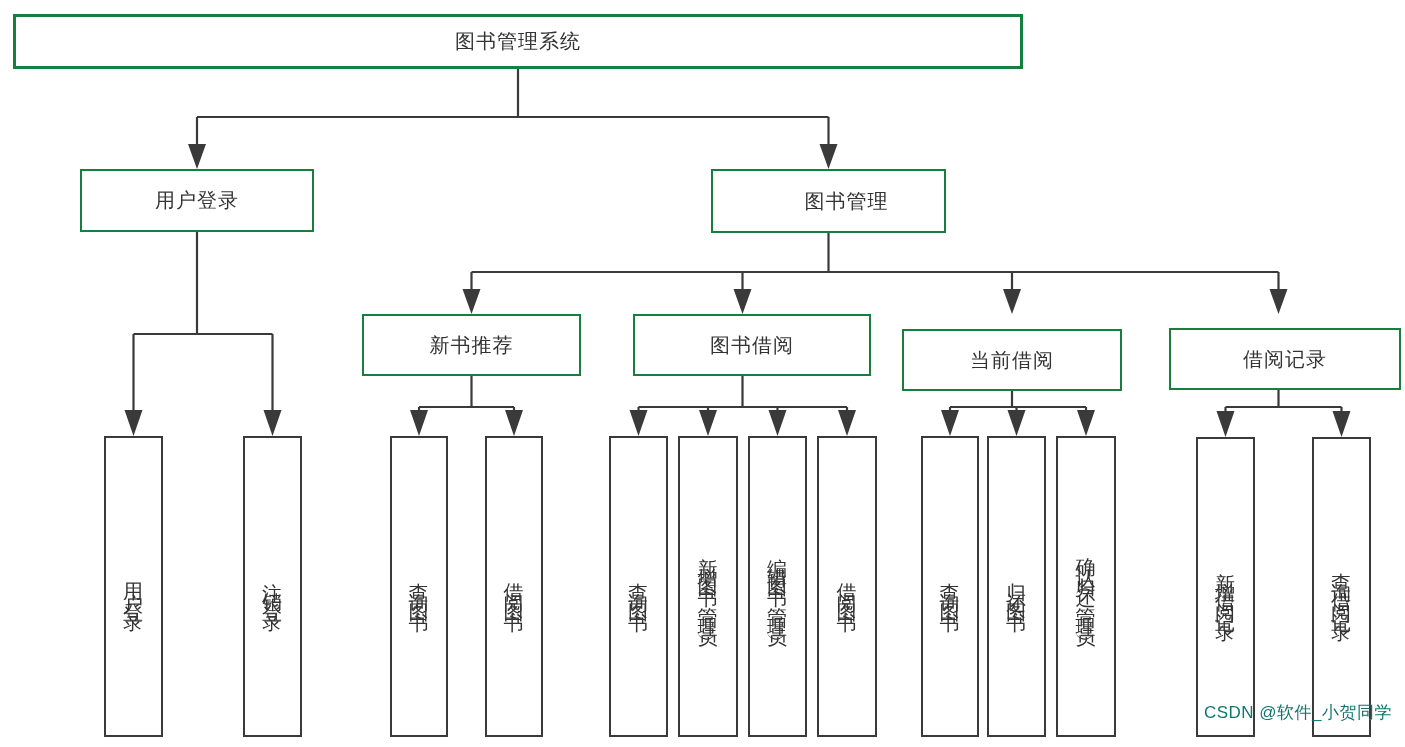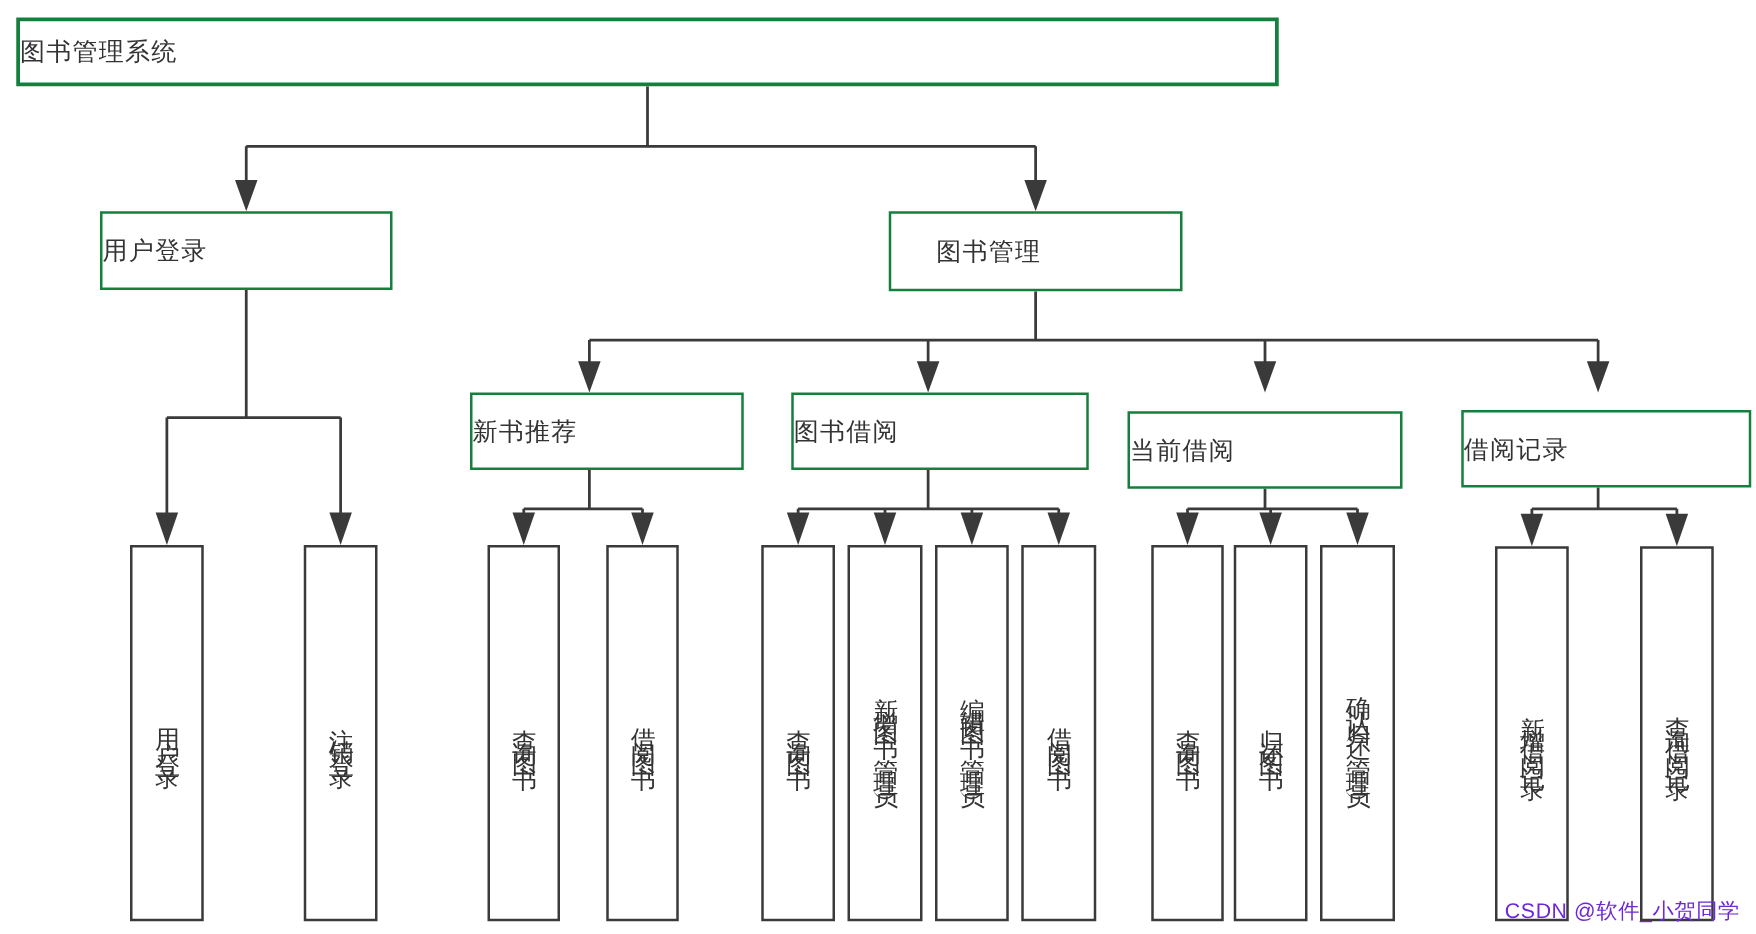--- a/index.html
+++ b/index.html
@@ -23,20 +23,21 @@
     height: 747px;
     z-index: 1;
   }
   .box {
     position: absolute;
     box-sizing: border-box;
     border: 2px solid #15803d;
     background: #ffffff;
     display: flex;
     align-items: center;
+    justify-content: center;
     z-index: 2;
     color: #333333;
     font-size: 20px;
     letter-spacing: 1px;
     white-space: nowrap;
   }
   .root {
     border-width: 3px;
   }
   .leaf {
@@ -54,23 +55,23 @@
     text-orientation: mixed;
     color: #333333;
     font-size: 20px;
     letter-spacing: 10px;
     line-height: 1;
     white-space: nowrap;
   }
   .watermark {
     position: absolute;
     right: 13px;
-    bottom: 7px;
+    bottom: 23px;
     z-index: 10;
-    color: #6d28d9;
+    color: #0f766e;
     font-size: 17px;
     letter-spacing: 0.5px;
     white-space: nowrap;
   }
 </style>
 </head>
 <body>
 
 <div class="stage">
 
@@ -136,21 +137,21 @@
     <span>图书管理系统</span>
   </div>
 
   <div class="box" style="left:80px; top:169px; width:234px; height:63px;">
     <span>用户登录</span>
   </div>
   <div class="box" style="left:711px; top:169px; width:235px; height:64px;padding-left:36px;">
     <span>图书管理</span>
   </div>
 
-  <div class="box" style="left:362px; top:314px; width:219px; height:62px;margin-left:14px;">
+  <div class="box" style="left:362px; top:314px; width:219px; height:62px;">
     <span>新书推荐</span>
   </div>
   <div class="box" style="left:633px; top:314px; width:238px; height:62px;">
     <span>图书借阅</span>
   </div>
   <div class="box" style="left:902px; top:329px; width:220px; height:62px;">
     <span>当前借阅</span>
   </div>
   <div class="box" style="left:1169px; top:328px; width:232px; height:62px;">
     <span>借阅记录</span>

